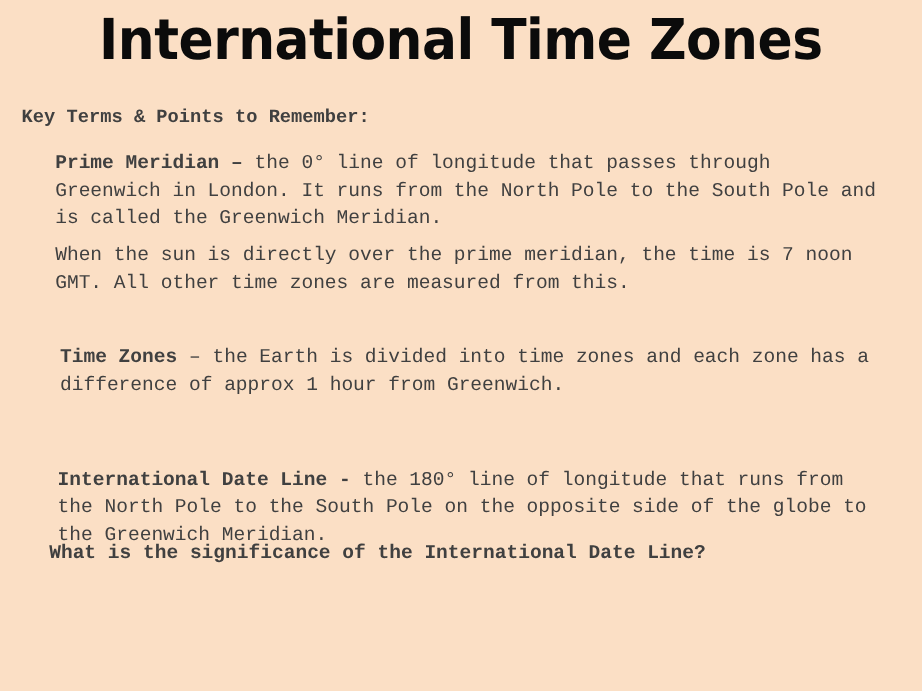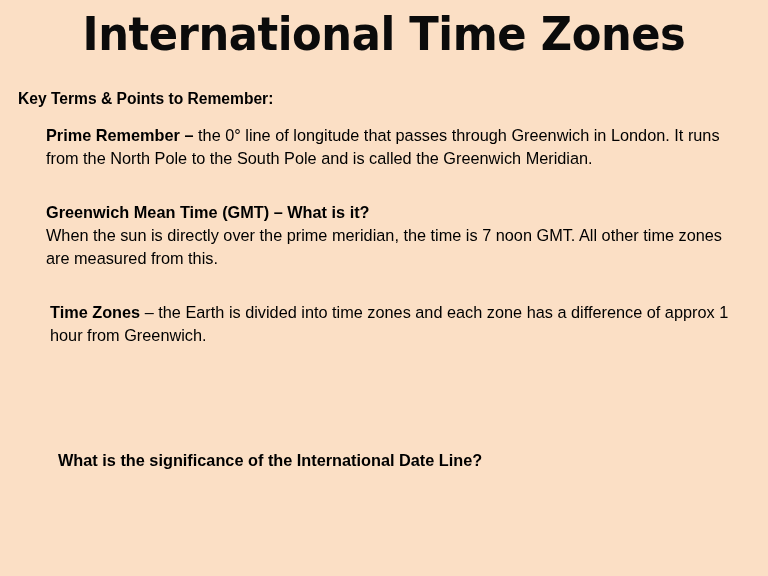--- a/index.html
+++ b/index.html
@@ -34,22 +34,22 @@
     letter-spacing: -0.5px;
     color: #0b0b0b;
     white-space: nowrap;
     transform: scaleX(0.92);
     transform-origin: 50% 50%;
   }
   .body-block {
     position: absolute;
     font-size: 16.3px;
     line-height: 23px;
-    color: #000000;
-    font-family: Liberation Sans, sans-serif;
+    color: #404040;
+    font-family: Liberation Mono, monospace;
   }
   .body-block p {
     margin: 0;
   }
   .lead {
     font-weight: bold;
   }
   .heading-line {
     font-weight: bold;
   }
@@ -64,56 +64,58 @@
     top: 124px;
     width: 692px;
   }
   #block-gmt {
     left: 46px;
     top: 201px;
     width: 690px;
   }
   #block-timezones {
     left: 50px;
-    top: 301px;
+    top: 286px;
     width: 680px;
   }
   #block-idl {
     left: 48px;
     top: 388px;
     width: 680px;
   }
   #block-significance {
-    left: 58px;
+    left: 41px;
     top: 449px;
     width: 688px;
   }
 </style>
 </head>
 <body style="background: rgb(251, 223, 197); color: rgb(26, 26, 26);">
 
 <div class="slide">
 
   <div class="slide-title">International Time Zones</div>
 
   <div class="body-block" id="block-keyterms">
     <p>Key Terms &amp; Points to Remember:</p>
   </div>
 
   <div class="body-block" id="block-prime">
-    <p><span class="lead">Prime Remember – </span><span>the 0° line of longitude that passes through Greenwich in London. It runs from the North Pole to the South Pole and  is called the Greenwich Meridian.</span></p>
+    <p><span class="lead">Prime Meridian – </span><span>the 0° line of longitude that passes through Greenwich in London. It runs from the North Pole to the South Pole and  is called the Greenwich Meridian.</span></p>
   </div>
 
   <div class="body-block" id="block-gmt">
-    <p class="heading-line">Greenwich Mean Time  (GMT) – What is it?</p>
     <p>When the sun is directly over the prime meridian, the time is 7 noon GMT. All other time zones are measured from this.</p>
   </div>
 
   <div class="body-block" id="block-timezones">
     <p><span class="lead">Time Zones </span><span>– the Earth is divided into time zones and each zone has a difference of approx 1 hour from Greenwich.</span></p>
   </div>
 
+  <div class="body-block" id="block-idl">
+    <p><span class="lead">International Date Line - </span><span> the 180° line of longitude that runs from the North Pole to the South Pole on the opposite side of the globe to the Greenwich Meridian.</span></p>
+  </div>
 
   <div class="body-block" id="block-significance">
     <p class="heading-line">What is the significance of the International Date Line?</p>
   </div>
 
 </div>
 
 </body></html>

